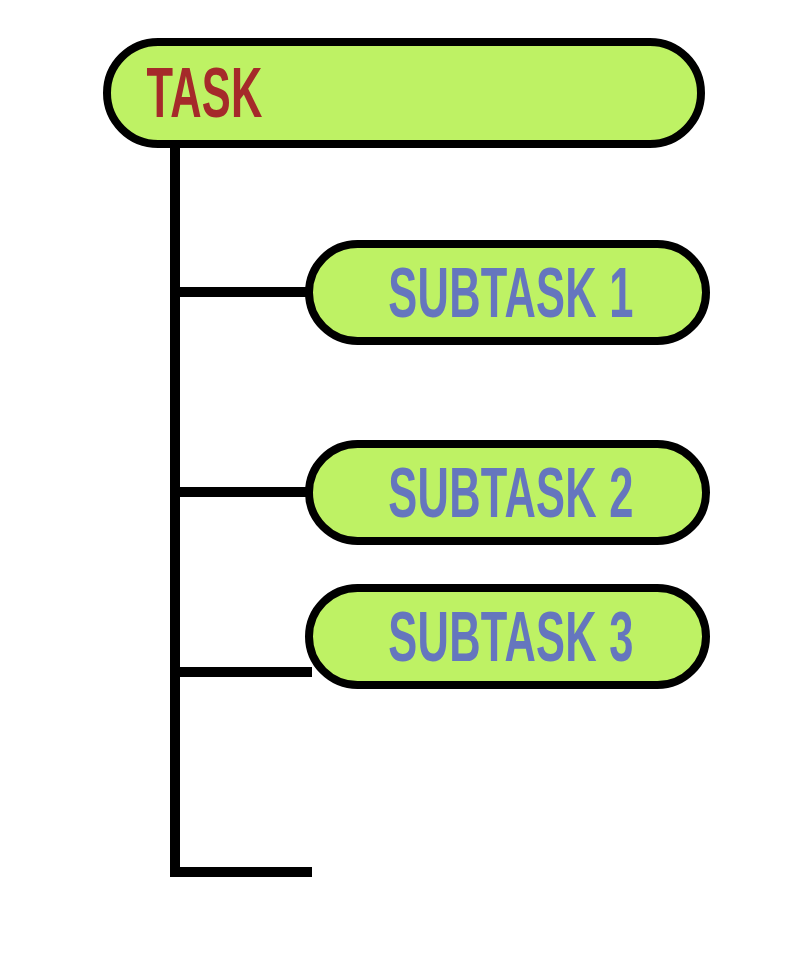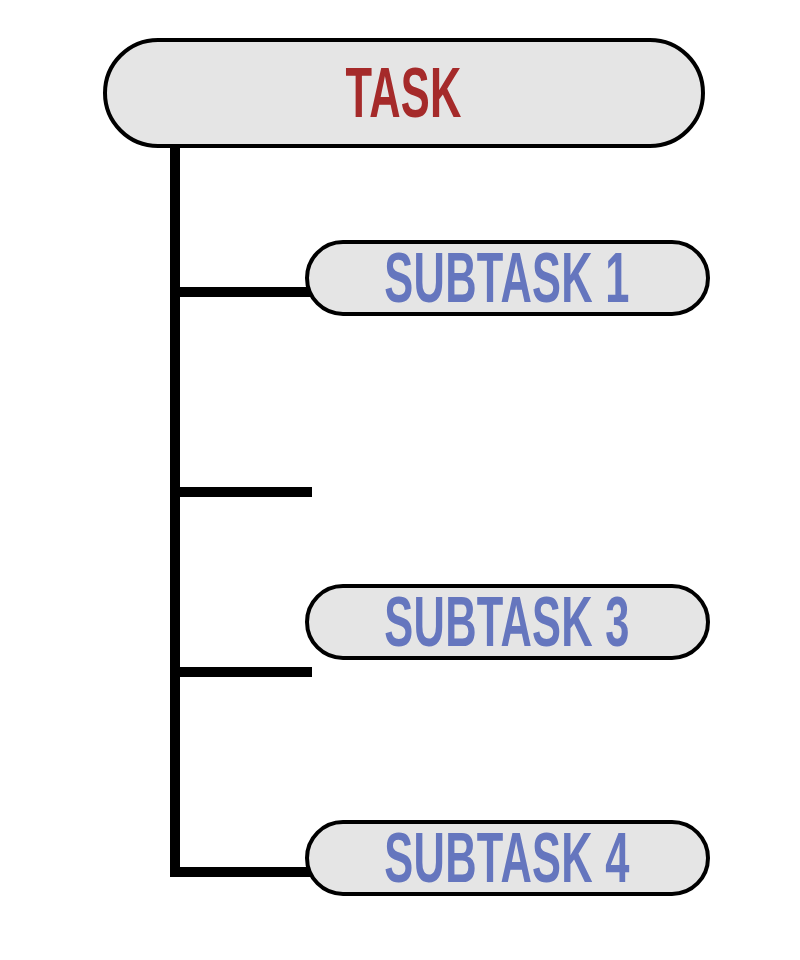--- a/index.html
+++ b/index.html
@@ -23,26 +23,25 @@
     top: 0;
     width: 800px;
     height: 960px;
     z-index: 1;
   }
   
   .node {
     position: absolute;
     z-index: 2;
     box-sizing: border-box;
-    background: #e5e5e5;
-    border: 4px solid #000000;
+    background: #bef264;
+    border: 8px solid #000000;
     border-radius: 999px;
     display: flex;
     align-items: center;
-    justify-content: center;
     overflow: hidden;
   }
   .node-label {
     display: block;
     white-space: nowrap;
     font-weight: 700;
     line-height: 1;
     letter-spacing: 0.5px;
     
     transform: scaleX(0.62);
@@ -57,21 +56,21 @@
     height: 110px;
   }
   .node-root .node-label {
     font-size: 70px;
     color: #a52a2a;
   }
   
   .node-child {
     left: 305px;
     width: 405px;
-    height: 76px;
+    height: 105px;
   }
   .node-child .node-label {
     font-size: 70px;
     color: #6576be;
   }
   .node-child-0 { top: 240px; }
   .node-child-1 { top: 440px; }
   .node-child-2 { top: 584px; }
   .node-child-3 { top: 820px; }
 </style>
@@ -93,22 +92,22 @@
   </svg>
 
   <div class="node node-root">
     <span class="node-label">TASK</span>
   </div>
 
   <div class="node node-child node-child-0">
     <span class="node-label">SUBTASK 1</span>
   </div>
 
+  <div class="node node-child node-child-1">
+    <span class="node-label">SUBTASK 2</span>
+  </div>
 
   <div class="node node-child node-child-2">
     <span class="node-label">SUBTASK 3</span>
   </div>
 
-  <div class="node node-child node-child-3">
-    <span class="node-label">SUBTASK 4</span>
-  </div>
 
 </div>
 
 </body></html>

